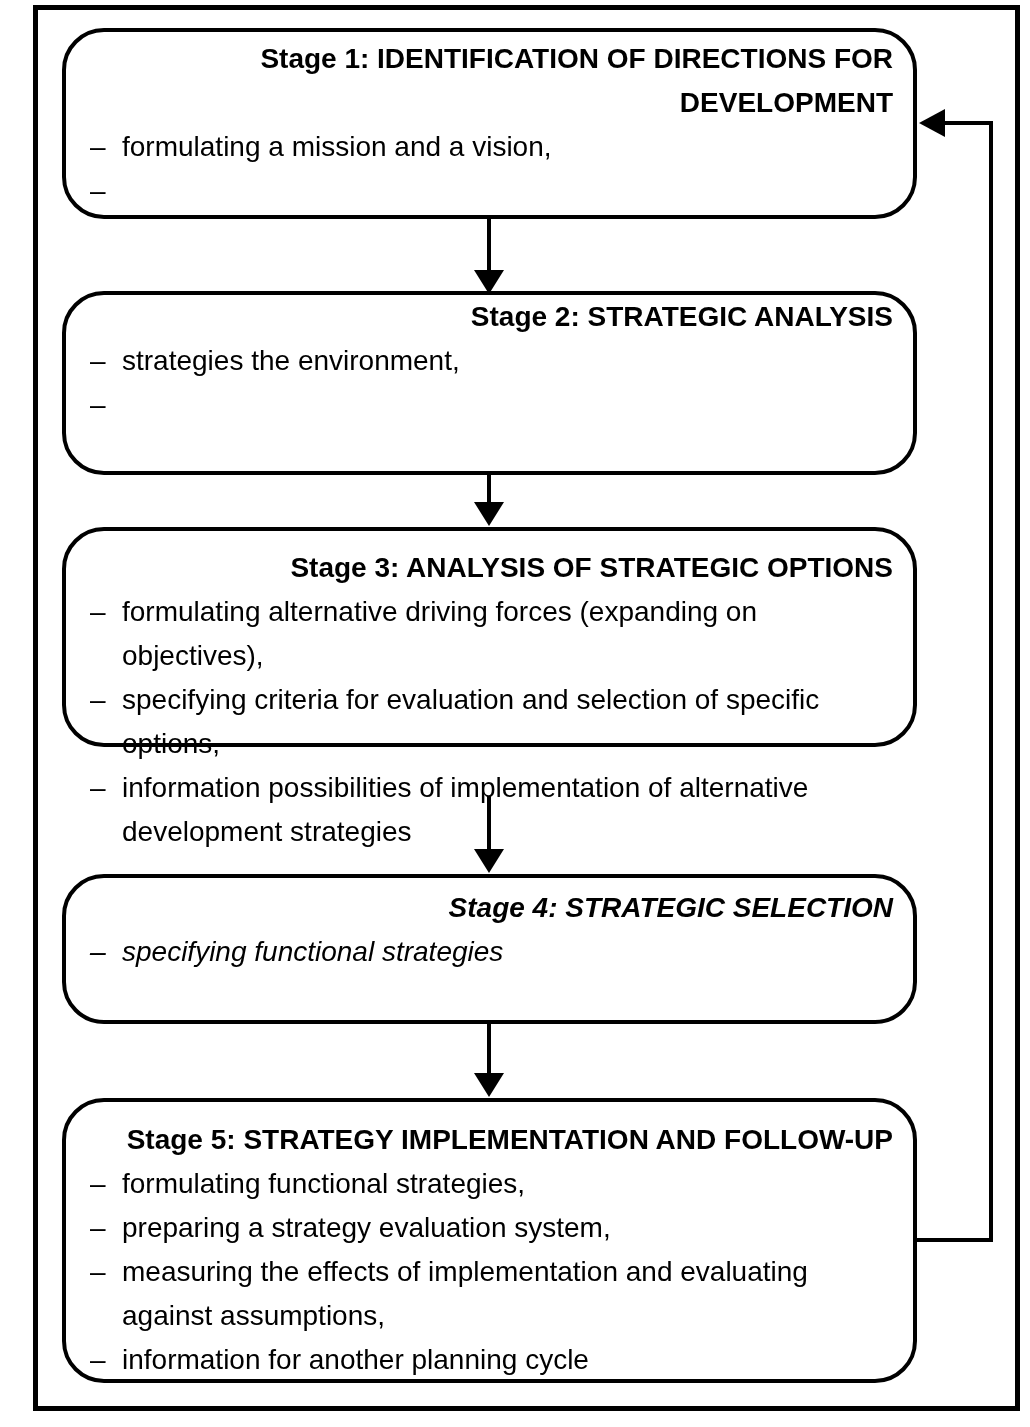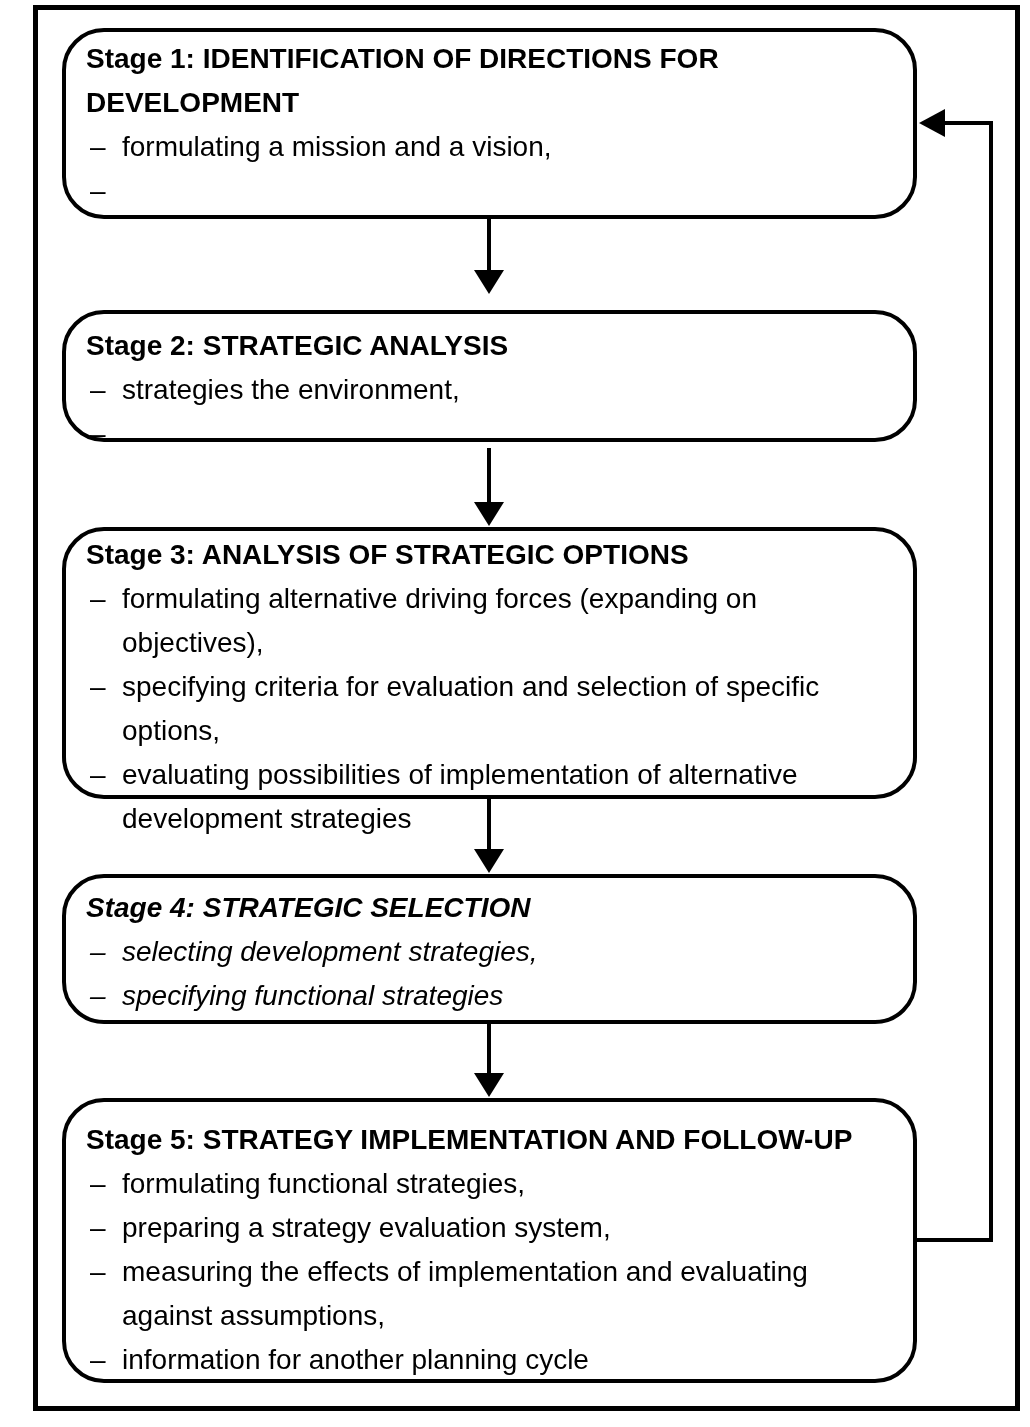--- a/index.html
+++ b/index.html
@@ -40,43 +40,43 @@
     width: 855px;
     box-sizing: border-box;
     border: 4px solid #000000;
     border-radius: 42px;
     background: #ffffff;
   }
   .stage-title {
     font-size: 28px;
     font-weight: 700;
     line-height: 44px;
-    text-align: left;
+    text-align: right;
     padding: 0 20px;
   }
   .stage-items {
     padding-right: 16px;
   }
   .item {
     position: relative;
     padding-left: 56px;
     font-size: 28px;
     line-height: 44px;
   }
   .dash {
     position: absolute;
     left: 24px;
     top: 0;
     font-size: 28px;
     line-height: 44px;
   }
   
   #stage1 { top: 28px;  height: 191px; padding-top: 5px;  }
-  #stage2 { top: 310px; height: 132px; padding-top: 10px; }
-  #stage3 { top: 527px; height: 272px; padding-top: 2px;  }
+  #stage2 { top: 291px; height: 184px; }
+  #stage3 { top: 527px; height: 220px; padding-top: 15px;  }
   #stage4 { top: 874px; height: 150px; padding-top: 8px; font-style: italic;  }
   #stage5 { top: 1098px; height: 285px; padding-top: 16px; }
 </style>
 </head>
 <body>
 
 <div class="canvas">
 
   <div class="outer-border"></div>
 
@@ -140,31 +140,30 @@
       <div class="item">
         <span class="dash">–</span>
         <span class="item-text">formulating alternative driving forces (expanding on objectives),</span>
       </div>
       <div class="item">
         <span class="dash">–</span>
         <span class="item-text">specifying criteria for evaluation and selection of specific options,</span>
       </div>
       <div class="item">
         <span class="dash">–</span>
-        <span class="item-text">evaluating possibilities of implementation of alternative development strategies</span>
+        <span class="item-text">information possibilities of implementation of alternative development strategies</span>
       </div>
     </div>
   </div>
 
   <div class="stage-box" id="stage4">
     <div class="stage-title">Stage 4: STRATEGIC SELECTION</div>
     <div class="stage-items">
       <div class="item">
         <span class="dash">–</span>
-        <span class="item-text">selecting development strategies,</span>
       </div>
       <div class="item">
         <span class="dash">–</span>
         <span class="item-text">specifying functional strategies</span>
       </div>
     </div>
   </div>
 
   <div class="stage-box" id="stage5">
     <div class="stage-title">Stage 5: STRATEGY IMPLEMENTATION AND FOLLOW-UP</div>

